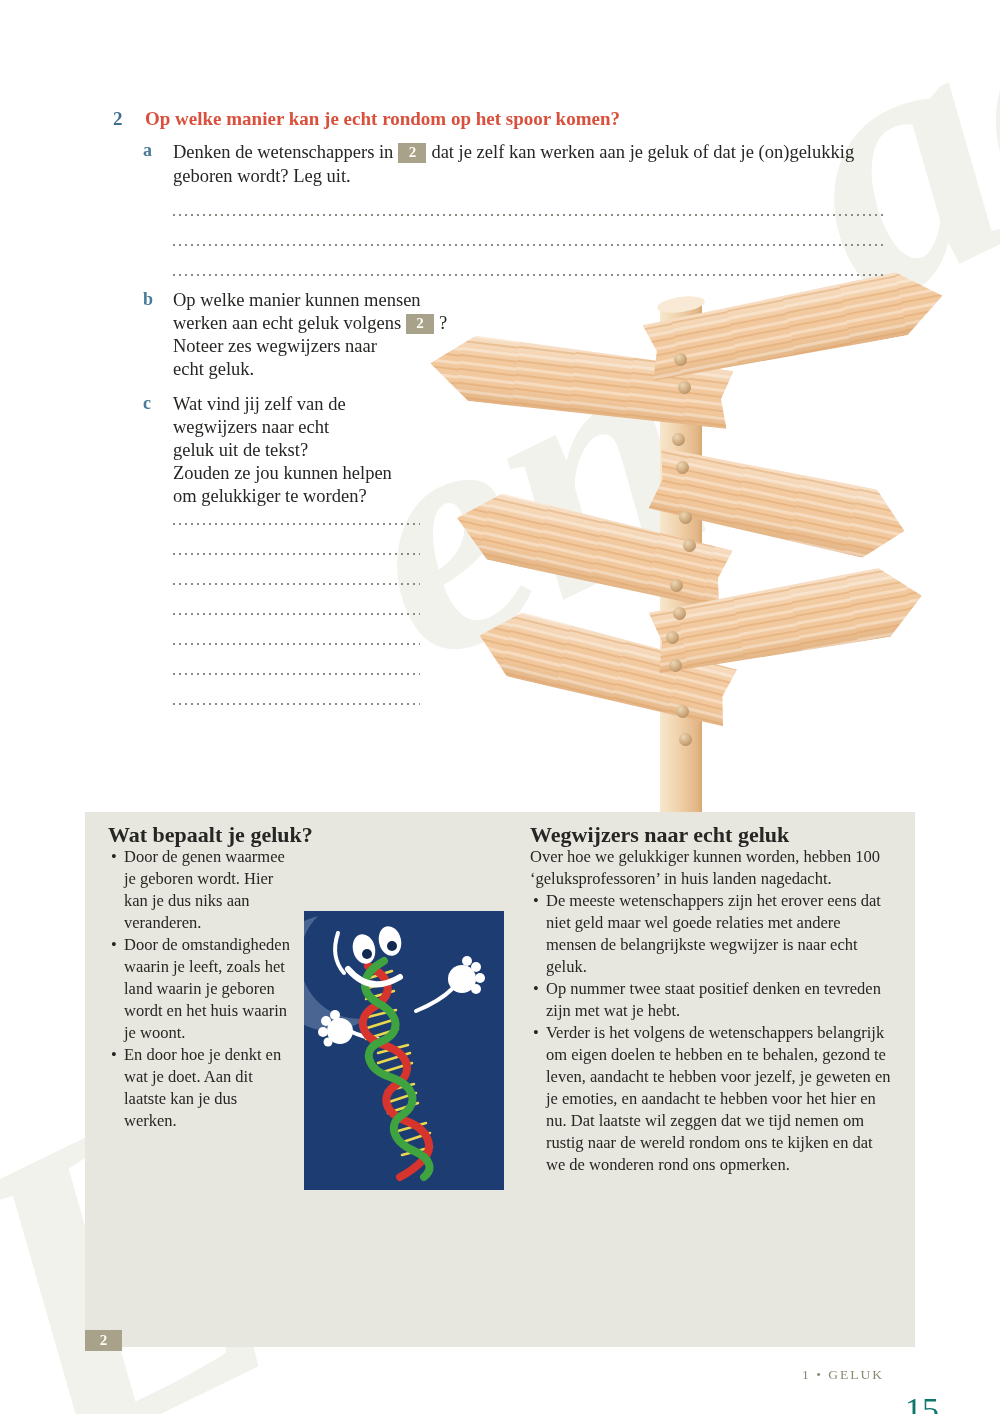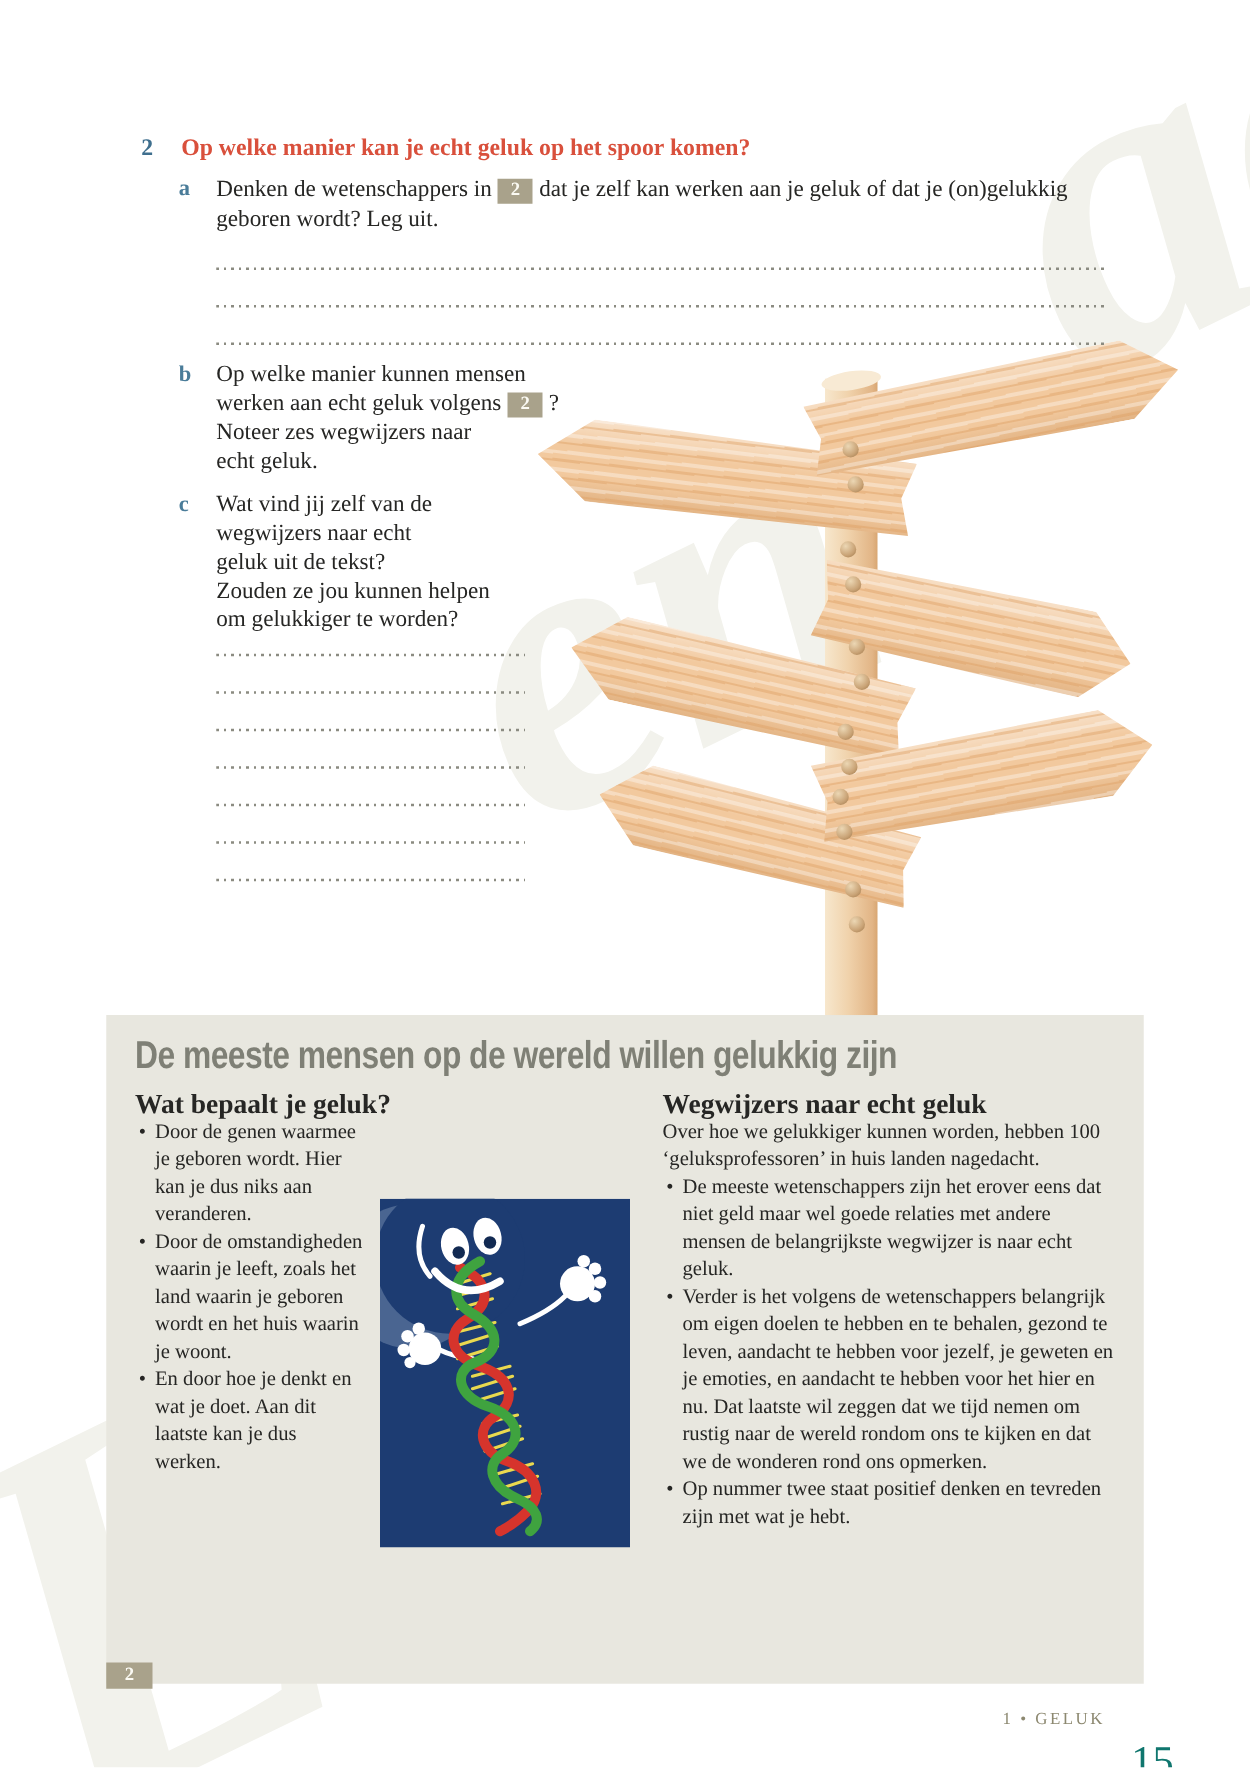--- a/index.html
+++ b/index.html
@@ -88,21 +88,21 @@
 <body>
 
 <div class="page">
 
   <div class="wm wm3">Le</div>
   <div class="wm wm2">en</div>
   <div class="wm wm1">aar</div>
 
   <div class="qhead">
     <div class="qnum">2</div>
-    <div class="qtitle">Op welke manier kan je echt geluk op het spoor komen?</div>
+    <div class="qtitle">Op welke manier kan je echt rondom op het spoor komen?</div>
   </div>
 
   <div class="sub sub-a">
     <div class="letter">a</div>
     <div class="stext"><span>Denken de wetenschappers in</span><span class="badge">2</span><span>dat je zelf kan werken aan je geluk of dat je (on)gelukkig geboren wordt? Leg uit.</span></div>
   </div>
   <div class="a-lines">
       <div class="dotline"></div>
       <div class="dotline"></div>
       <div class="dotline"></div>
@@ -151,21 +151,20 @@
     <div class="rivet" style="left:263px;top:246px"></div>
     <div class="rivet" style="left:250px;top:286px"></div>
     <div class="rivet" style="left:253px;top:314px"></div>
     <div class="rivet" style="left:246px;top:338px"></div>
     <div class="rivet" style="left:249px;top:366px"></div>
     <div class="rivet" style="left:256px;top:412px"></div>
     <div class="rivet" style="left:259px;top:440px"></div>
   </div>
 
   <div class="artbox">
-    <div class="headline"><span>De meeste mensen op de wereld willen gelukkig zijn</span></div>
     <div class="cols">
       <div class="col left">
         <div class="subhead">Wat bepaalt je geluk?</div>
         <div class="dna-float">
           <svg viewBox="0 0 200 279" xmlns="http://www.w3.org/2000/svg">
             <rect width="200" height="279" fill="#1d3c72"></rect>
             <circle cx="26" cy="62" r="58" fill="#4a6591"></circle>
             <circle cx="56" cy="48" r="60" fill="#1d3c72"></circle>
             <path d="M112,100 Q136,90 148,78" stroke="#ffffff" stroke-width="4" fill="none" stroke-linecap="round"></path>
             <path d="M74,128 Q58,126 48,121" stroke="#ffffff" stroke-width="4" fill="none" stroke-linecap="round"></path>
@@ -214,22 +213,22 @@
             <div class="bullet">Door de genen waarmee je geboren wordt. Hier kan je dus niks aan veranderen.</div>
             <div class="bullet">Door de omstandigheden waarin je leeft, zoals het land waarin je geboren wordt en het huis waarin je woont.</div>
             <div class="bullet">En door hoe je denkt en wat je doet. Aan dit laatste kan je dus werken.</div>
           </div>
       </div>
       <div class="col rightc">
         <div class="subhead">Wegwijzers naar echt geluk</div>
         <div>Over hoe we gelukkiger kunnen worden, hebben 100 ‘geluksprofessoren’ in huis landen nagedacht.</div>
         <div>
             <div class="bullet">De meeste wetenschappers zijn het erover eens dat niet geld maar wel goede relaties met andere mensen de belangrijkste wegwijzer is naar echt geluk.</div>
+            <div class="bullet">Op nummer twee staat positief denken en tevreden zijn met wat je hebt.</div>
             <div class="bullet">Verder is het volgens de wetenschappers belangrijk om eigen doelen te hebben en te behalen, gezond te leven, aandacht te hebben voor jezelf, je geweten en je emoties, en aandacht te hebben voor het hier en nu. Dat laatste wil zeggen dat we tijd nemen om rustig naar de wereld rondom ons te kijken en dat we de wonderen rond ons opmerken.</div>
-            <div class="bullet">Op nummer twee staat positief denken en tevreden zijn met wat je hebt.</div>
           </div>
       </div>
     </div>
   </div>
 
   <div class="badge-bottom">2</div>
   <div class="chapter">1 • GELUK</div>
   <div class="pagenum">15</div>
 
 </div>

